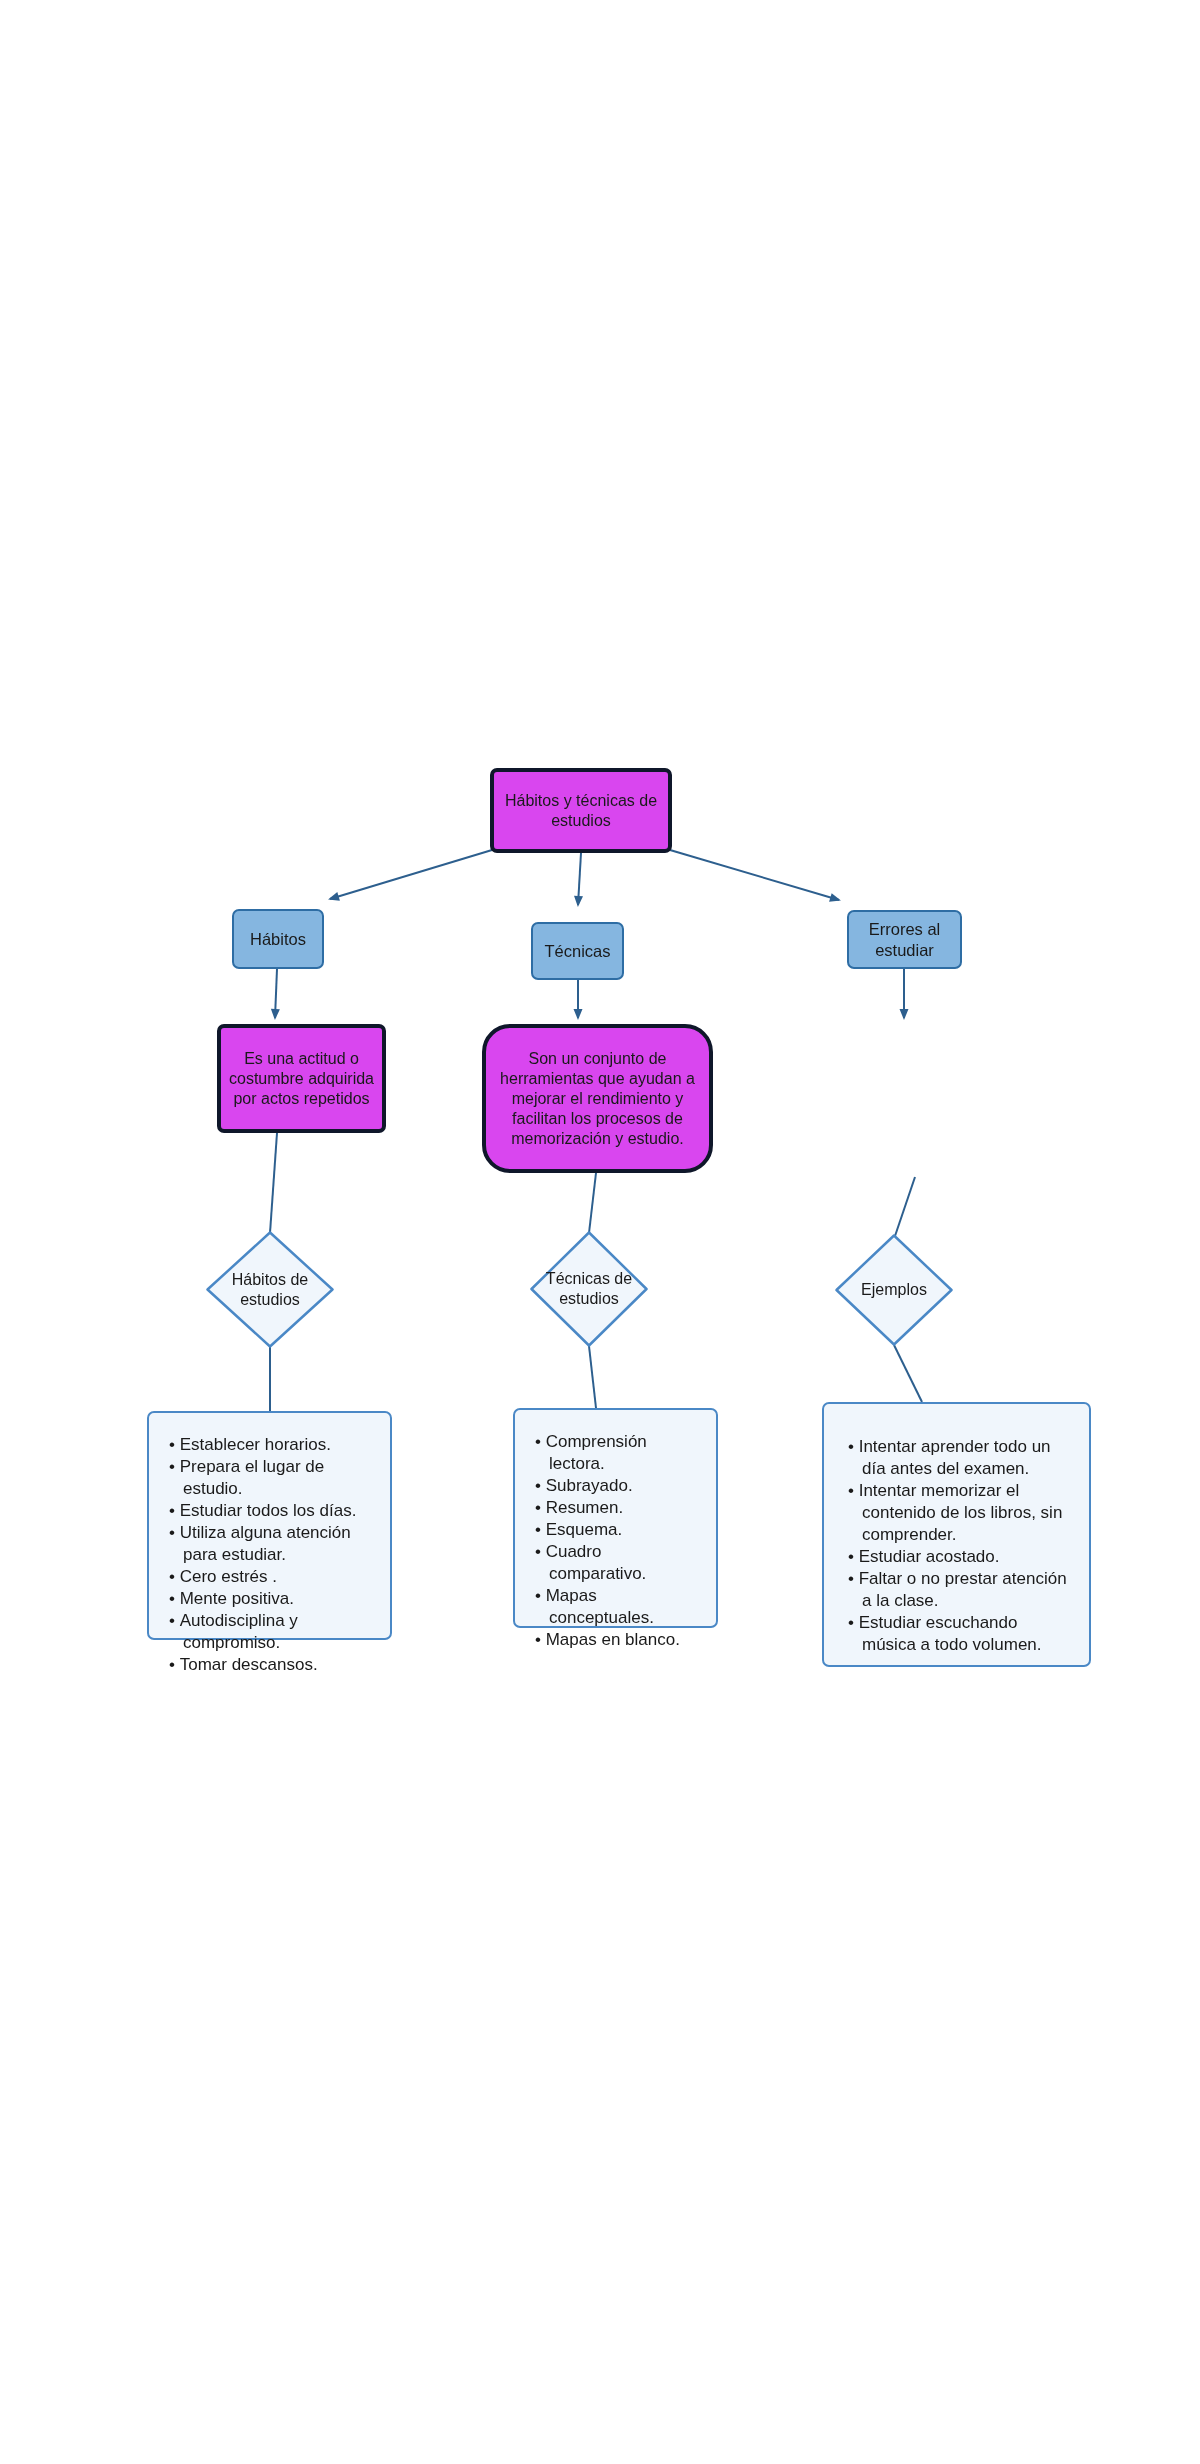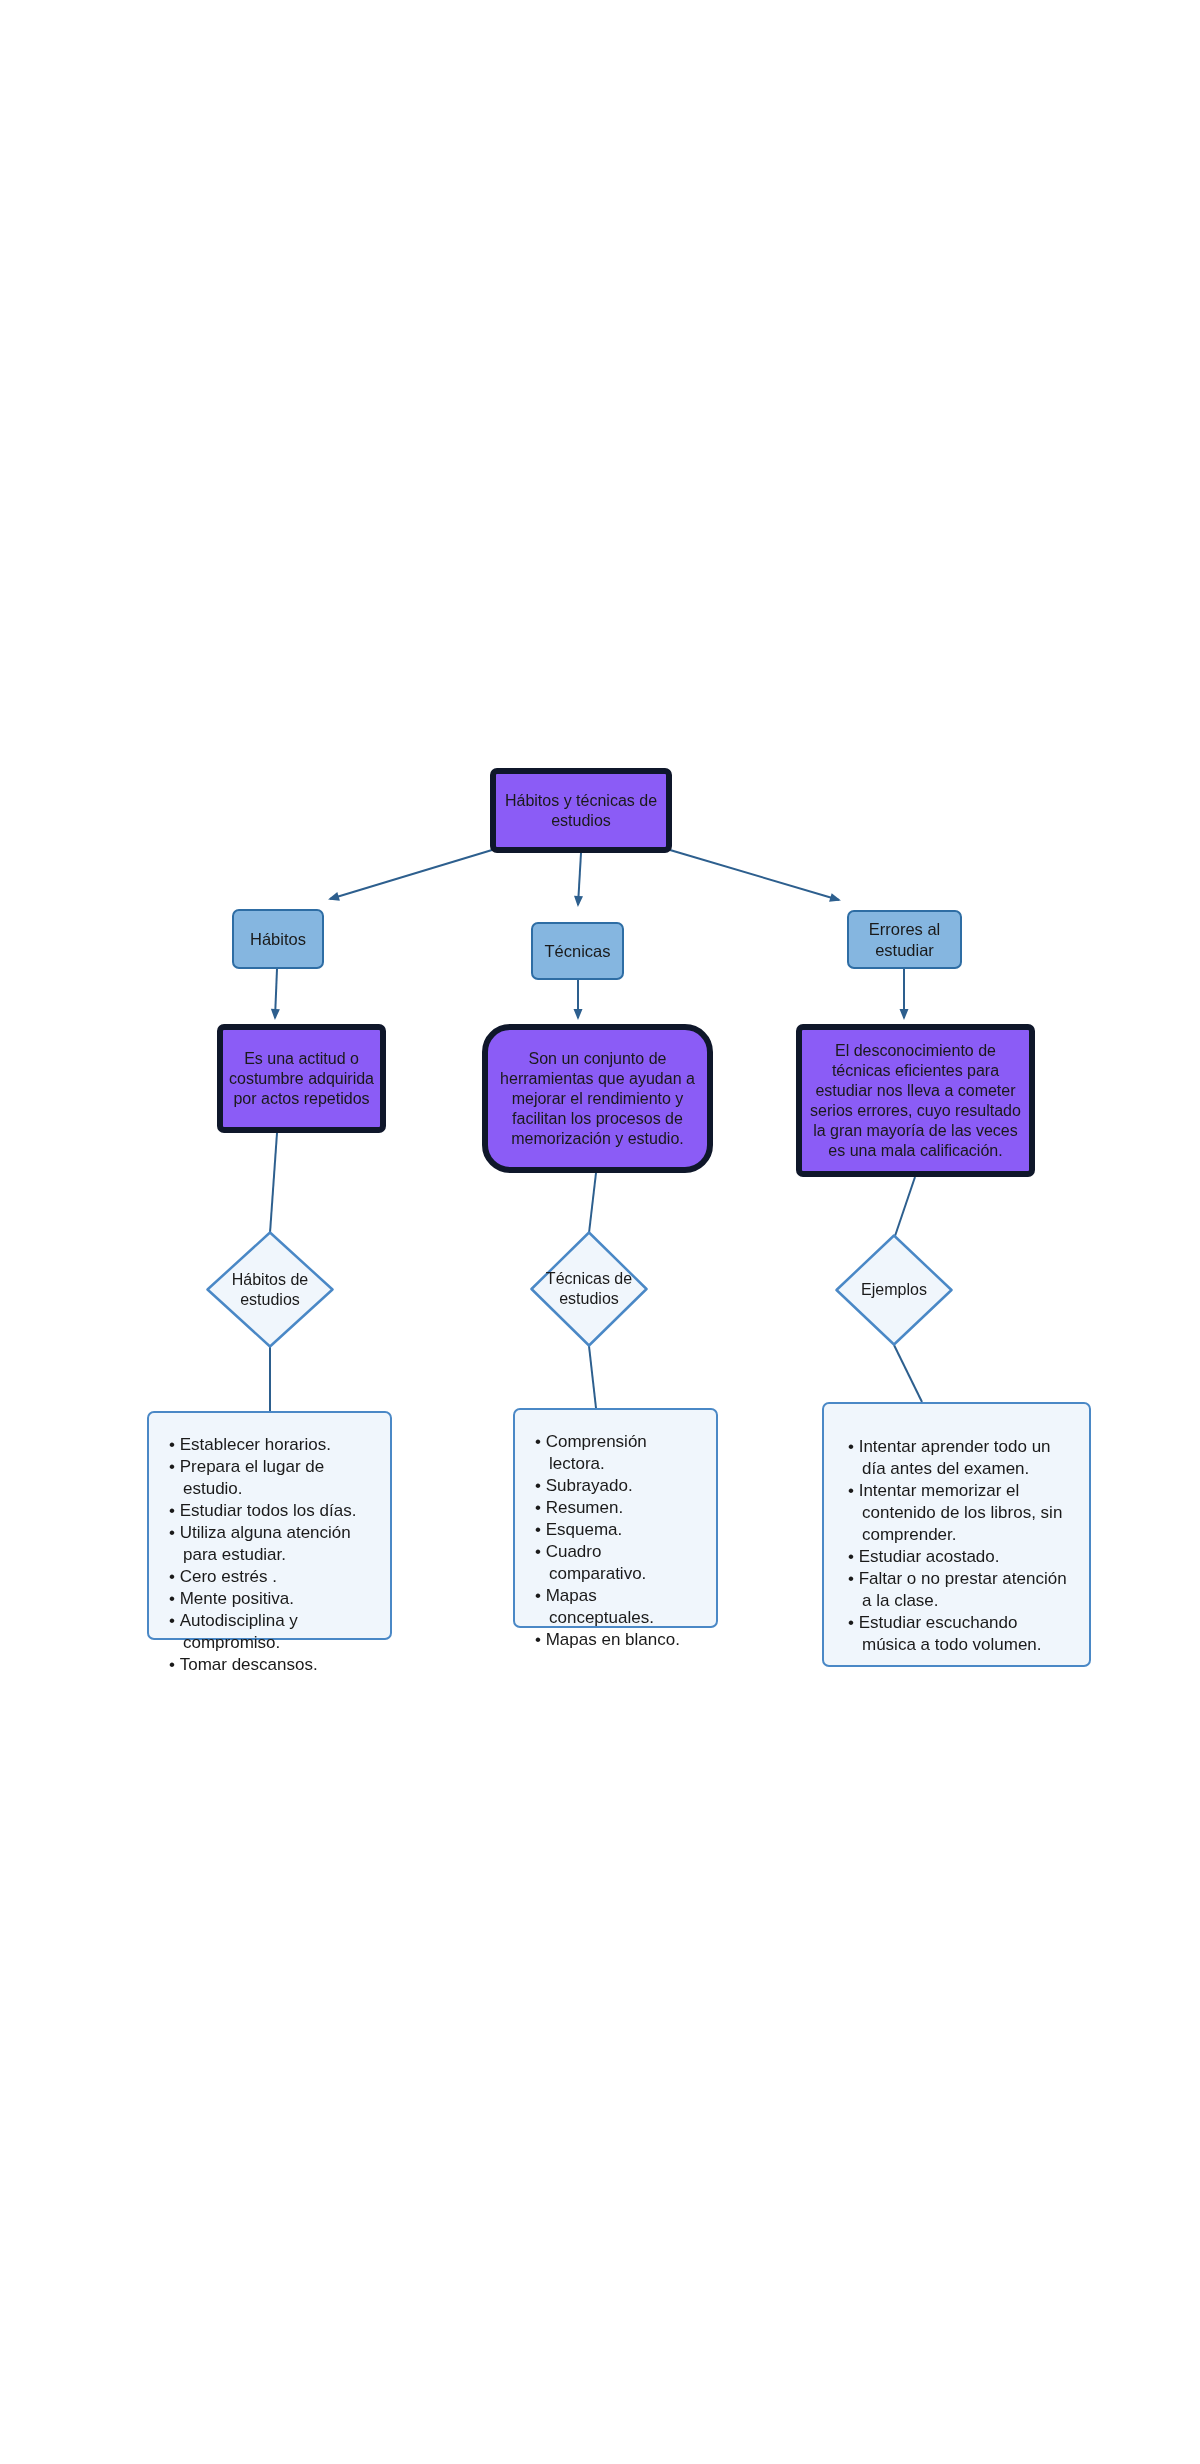--- a/index.html
+++ b/index.html
@@ -28,22 +28,22 @@
     box-sizing: border-box;
     display: flex;
     align-items: center;
     justify-content: center;
     text-align: center;
     border-radius: 7px;
     line-height: 20px;
     font-size: 16px;
   }
   .node.light {
-    background: #8b5cf6;
-    border: 6px solid #0f172a;
+    background: #d946ef;
+    border: 4px solid #0f172a;
   }
   .node.accent {
     background: #85b6e0;
     border: 2px solid #2e6da4;
     font-size: 16.5px;
     line-height: 21px;
   }
   .diamond {
     position: absolute;
     box-sizing: border-box;
@@ -132,23 +132,20 @@
   <div class="node accent" style="left:847px; top:910px; width:115px; height:59px; padding:2px 10px;">
     <span>Errores al estudiar</span>
   </div>
 
   <div class="node light" style="left:193px; top:1024px; width:169px; height:109px; padding:2px 6px;margin-left:24px;">
     <span>Es una actitud o costumbre adquirida por actos repetidos</span>
   </div>
   <div class="node light" style="left:482px; top:1024px; width:231px; height:149px; padding:16px 6px;border-radius:28px;">
     <span>Son un conjunto de herramientas que ayudan a mejorar el rendimiento y facilitan los procesos de memorización y estudio.</span>
   </div>
-  <div class="node light" style="left:796px; top:1024px; width:239px; height:153px; padding:2px 6px;">
-    <span>El desconocimiento de técnicas eficientes para estudiar nos lleva a cometer serios errores, cuyo resultado la gran mayoría de las veces es una mala calificación.</span>
-  </div>
 
   <div class="diamond" style="left:206px; top:1231px; width:128px; height:117px;">
     <svg width="128" height="117" viewBox="0 0 128 117">
       <polygon points="64,1.5 126.5,58.5 64,115.5 1.5,58.5" fill="#f0f6fc" stroke="#4a88c6" stroke-width="2.5" stroke-linejoin="round"></polygon>
     </svg>
     <div class="diamond-label">Hábitos de estudios</div>
   </div>
   <div class="diamond" style="left:530px; top:1231px; width:118px; height:116px;">
     <svg width="118" height="116" viewBox="0 0 118 116">
       <polygon points="59,1.5 116.5,58 59,114.5 1.5,58" fill="#f0f6fc" stroke="#4a88c6" stroke-width="2.5" stroke-linejoin="round"></polygon>

